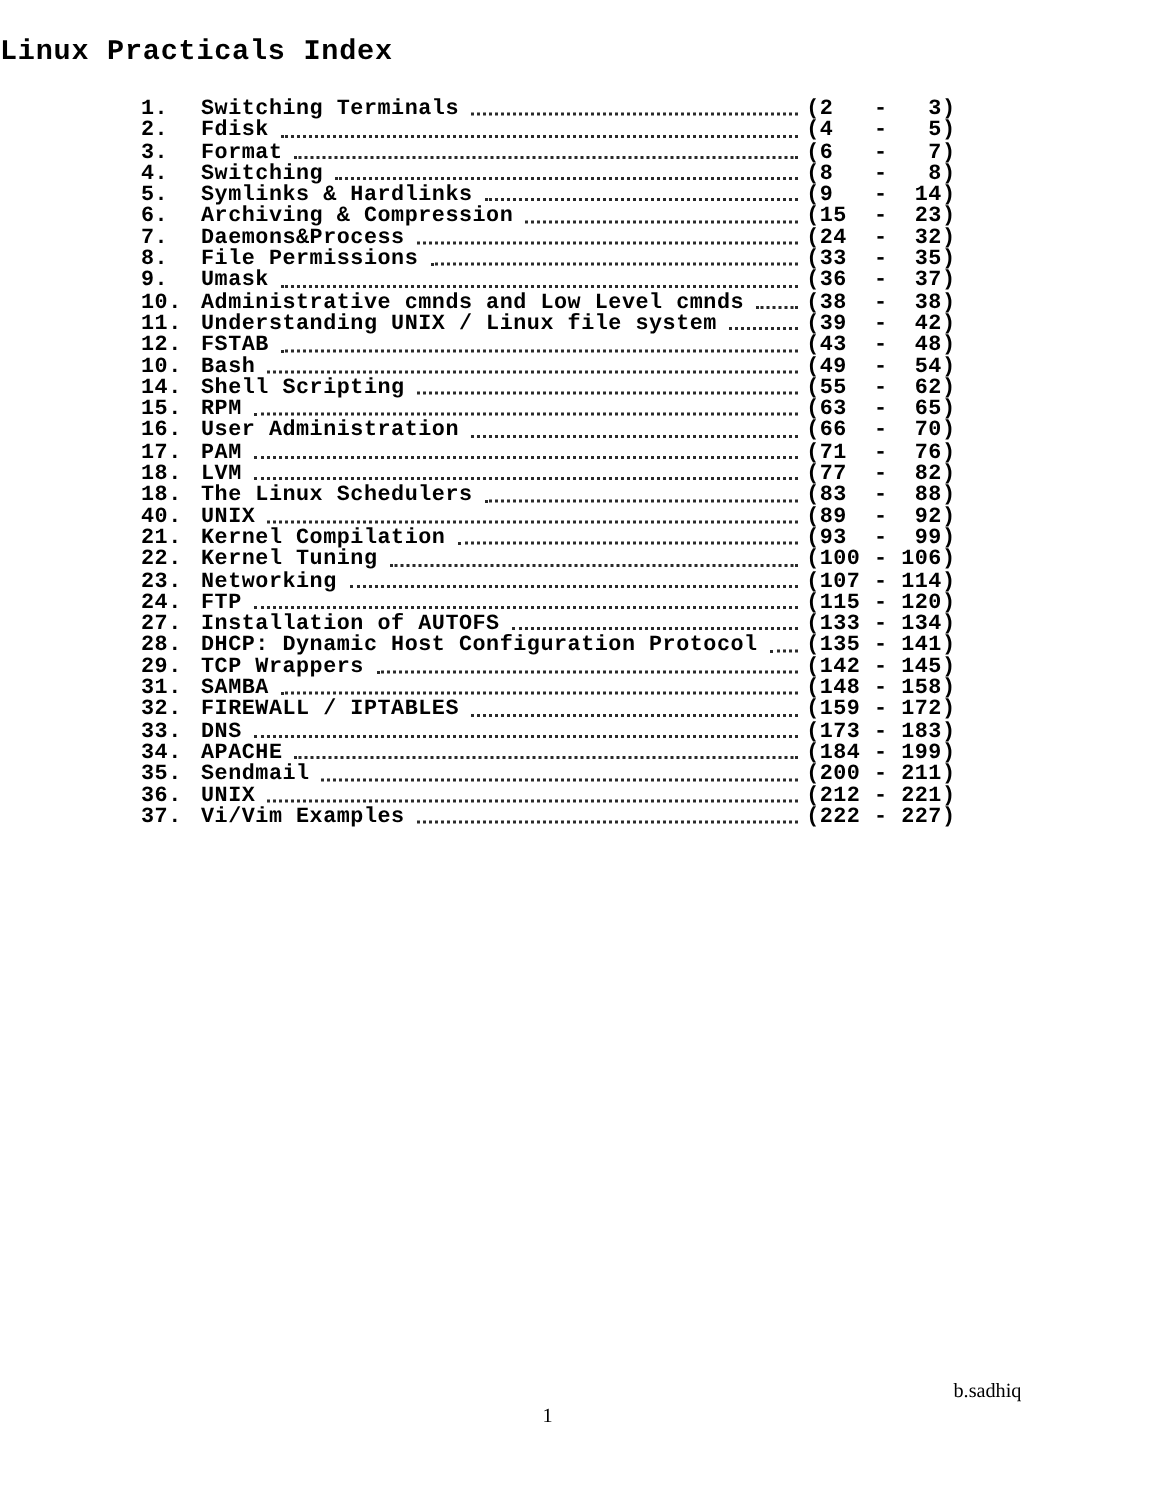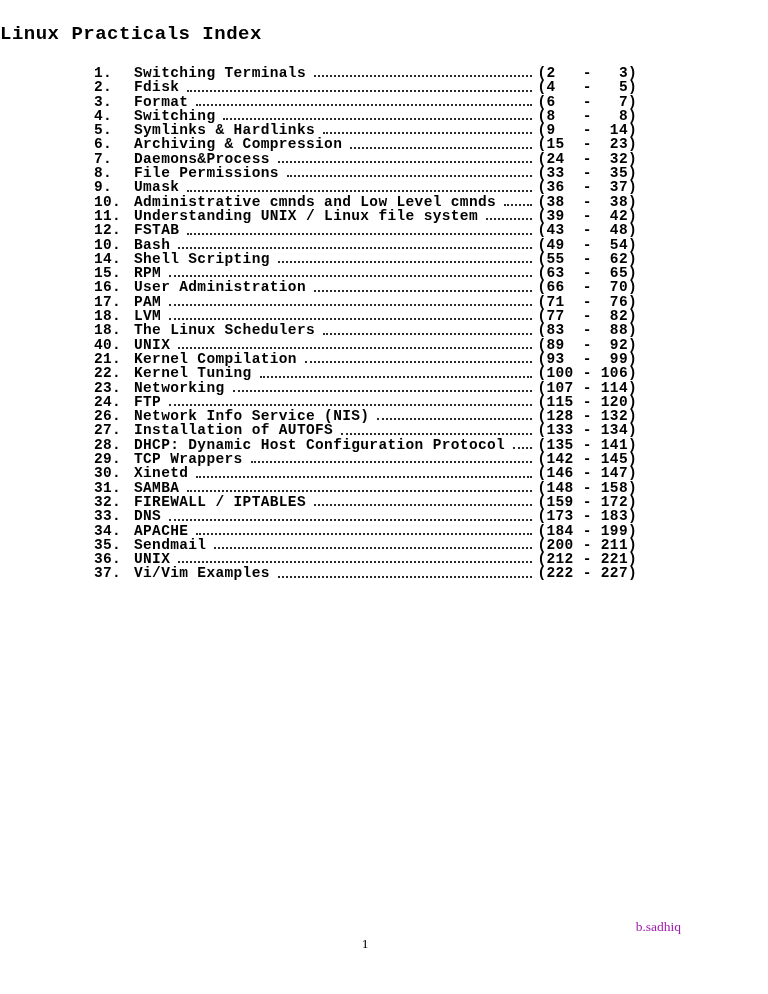--- a/index.html
+++ b/index.html
@@ -62,21 +62,21 @@
   .range {
     flex: 0 0 auto;
     white-space: pre;
   }
   .author {
     position: absolute;
     top: 919px;
     right: 87px;
     font-family: "Liberation Serif", "DejaVu Serif", serif;
     font-size: 13.5px;
-    color: #a21caf;
+    color: #000000;
   }
   .page-number {
     position: absolute;
     top: 936px;
     left: 0;
     width: 730px;
     text-align: center;
     font-family: "Liberation Serif", "DejaVu Serif", serif;
     font-size: 13.5px;
     color: #000;
@@ -105,25 +105,23 @@
       <div class="index-row"><span class="num">15.</span><span class="title">RPM</span><span class="leader"></span><span class="range">(63  -  65)</span></div>
       <div class="index-row"><span class="num">16.</span><span class="title">User Administration</span><span class="leader"></span><span class="range">(66  -  70)</span></div>
       <div class="index-row"><span class="num">17.</span><span class="title">PAM</span><span class="leader"></span><span class="range">(71  -  76)</span></div>
       <div class="index-row"><span class="num">18.</span><span class="title">LVM</span><span class="leader"></span><span class="range">(77  -  82)</span></div>
       <div class="index-row"><span class="num">18.</span><span class="title">The Linux Schedulers</span><span class="leader"></span><span class="range">(83  -  88)</span></div>
       <div class="index-row"><span class="num">40.</span><span class="title">UNIX</span><span class="leader"></span><span class="range">(89  -  92)</span></div>
       <div class="index-row"><span class="num">21.</span><span class="title">Kernel Compilation</span><span class="leader"></span><span class="range">(93  -  99)</span></div>
       <div class="index-row"><span class="num">22.</span><span class="title">Kernel Tuning</span><span class="leader"></span><span class="range">(100 - 106)</span></div>
       <div class="index-row"><span class="num">23.</span><span class="title">Networking</span><span class="leader"></span><span class="range">(107 - 114)</span></div>
       <div class="index-row"><span class="num">24.</span><span class="title">FTP</span><span class="leader"></span><span class="range">(115 - 120)</span></div>
-      <div class="index-row"><span class="num">26.</span><span class="title">Network Info Service (NIS)</span><span class="leader"></span><span class="range">(128 - 132)</span></div>
       <div class="index-row"><span class="num">27.</span><span class="title">Installation of AUTOFS</span><span class="leader"></span><span class="range">(133 - 134)</span></div>
       <div class="index-row"><span class="num">28.</span><span class="title">DHCP: Dynamic Host Configuration Protocol</span><span class="leader"></span><span class="range">(135 - 141)</span></div>
       <div class="index-row"><span class="num">29.</span><span class="title">TCP Wrappers</span><span class="leader"></span><span class="range">(142 - 145)</span></div>
-      <div class="index-row"><span class="num">30.</span><span class="title">Xinetd</span><span class="leader"></span><span class="range">(146 - 147)</span></div>
       <div class="index-row"><span class="num">31.</span><span class="title">SAMBA</span><span class="leader"></span><span class="range">(148 - 158)</span></div>
       <div class="index-row"><span class="num">32.</span><span class="title">FIREWALL / IPTABLES</span><span class="leader"></span><span class="range">(159 - 172)</span></div>
       <div class="index-row"><span class="num">33.</span><span class="title">DNS</span><span class="leader"></span><span class="range">(173 - 183)</span></div>
       <div class="index-row"><span class="num">34.</span><span class="title">APACHE</span><span class="leader"></span><span class="range">(184 - 199)</span></div>
       <div class="index-row"><span class="num">35.</span><span class="title">Sendmail</span><span class="leader"></span><span class="range">(200 - 211)</span></div>
       <div class="index-row"><span class="num">36.</span><span class="title">UNIX</span><span class="leader"></span><span class="range">(212 - 221)</span></div>
       <div class="index-row"><span class="num">37.</span><span class="title">Vi/Vim Examples</span><span class="leader"></span><span class="range">(222 - 227)</span></div>
     </div>
   <div class="author">b.sadhiq</div>
   <div class="page-number">1</div>

